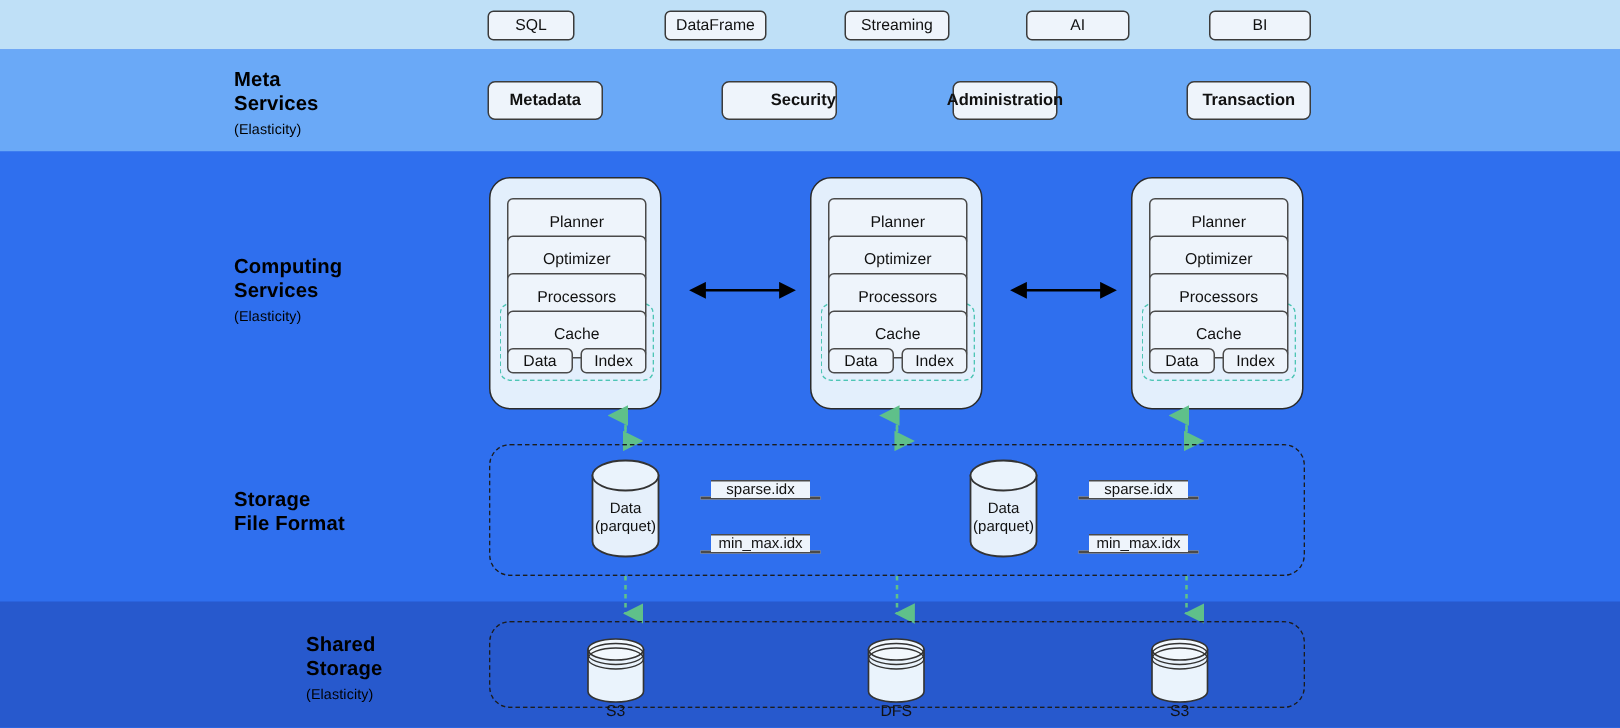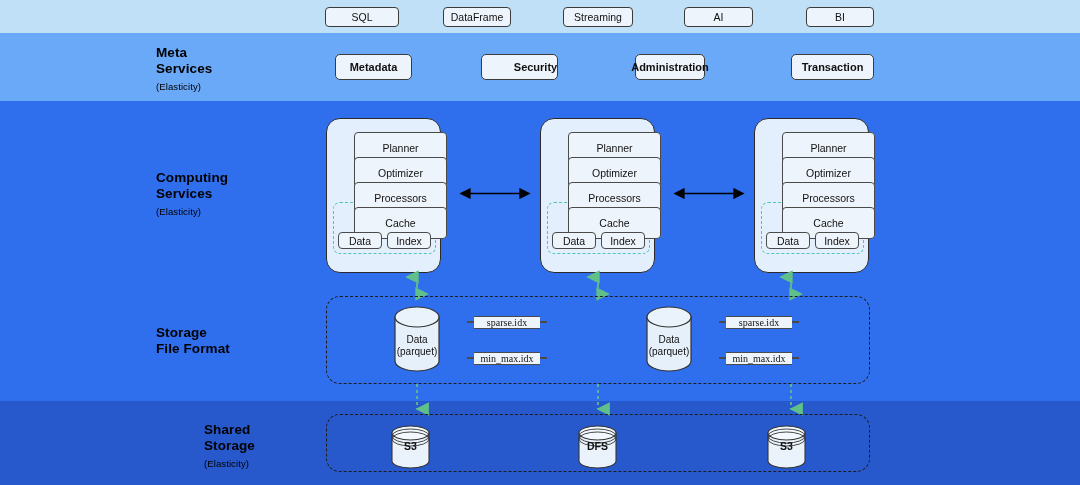--- a/index.html
+++ b/index.html
@@ -64,21 +64,21 @@
   .nbox{
     position:absolute;
     background:#eef4fb;
     border:1.3px solid #4a4a4a;
     border-radius:4px;
     box-sizing:border-box;
     display:flex;align-items:center;justify-content:center;
     font-size:10.5px;color:#111;
     white-space:nowrap;
   }
-  .nbox.wide{left:27px;width:93px;height:32px;}
+  .nbox.wide{left:11px;width:93px;height:32px;}
   .nbox.half{width:44px;height:17px;}
   .r-planner{top:13px;}
   .r-optimizer{top:38px;}
   .r-processors{top:63px;}
   .r-cache{top:88px;text-align:center;}
   .r-data{left:11px;top:113px;}
   .r-index{left:60px;top:113px;}
 
   .cache-group{
     position:absolute;
@@ -101,28 +101,27 @@
   
   .cyl{position:absolute;}
   .cyl svg{display:block;}
   .cyl .cyl-label{
     position:absolute;left:0;width:100%;
     text-align:center;color:#111;
     font-size:10px;line-height:12px;font-weight:400;
     white-space:nowrap;
   }
   .cyl.data .cyl-label{top:28px;}
-  .cyl.disk .cyl-label{top:16px;font-weight:700;font-size:10.5px;}
+  .cyl.disk .cyl-label{top:44px;font-weight:400;font-size:10.5px;}
 
   
   .idxchip{
     position:absolute;
-    display:flex;align-items:center;
+    display:flex;align-items:flex-end;
     height:22px;
-    font-family:Liberation Serif, serif;
   }
   .idxchip .bar{
     width:7px;background:#eef4fb;
     border:1.2px solid #4a4a4a;box-sizing:border-box;
   }
   .idxchip .body{
     flex:1;background:#eef4fb;
     border:1.2px solid #4a4a4a;border-left:none;border-right:none;
     box-sizing:border-box;
     display:flex;align-items:center;justify-content:center;
@@ -158,27 +157,27 @@
     <span>Storage</span><br>
     <span>File Format</span>
   </div>
 
   <div class="row-label" id="label-shared">
     <span>Shared</span><br>
     <span>Storage</span>
     <span class="sub">(Elasticity)</span>
   </div>
 
-  <div class="pill top" style="left:325px;top:7px;width:74px;">SQL</div>
+  <div class="pill top" style="left:325px;top:7px;width:58px;">SQL</div>
   <div class="pill top" style="left:443px;top:7px;width:68px;">DataFrame</div>
   <div class="pill top" style="left:563px;top:7px;width:70px;">Streaming</div>
   <div class="pill top" style="left:684px;top:7px;width:69px;">AI</div>
   <div class="pill top" style="left:806px;top:7px;width:68px;">BI</div>
 
-  <div class="pill meta" style="left:325px;top:54px;width:77px;margin-left:10px;">Metadata</div>
+  <div class="pill meta" style="left:325px;top:54px;width:77px;">Metadata</div>
   <div class="pill meta" style="left:481px;top:54px;width:77px;padding-left:32px;">Security</div>
   <div class="pill meta" style="left:635px;top:54px;width:70px;">Administration</div>
   <div class="pill meta" style="left:791px;top:54px;width:83px;text-align:center;">Transaction</div>
 
   <div class="node" style="left:326px;top:118px;">
     <div class="inner">
       <div class="cache-group"></div>
       <div class="nbox wide r-planner">Planner</div>
       <div class="nbox wide r-optimizer">Optimizer</div>
       <div class="nbox wide r-processors">Processors</div>

